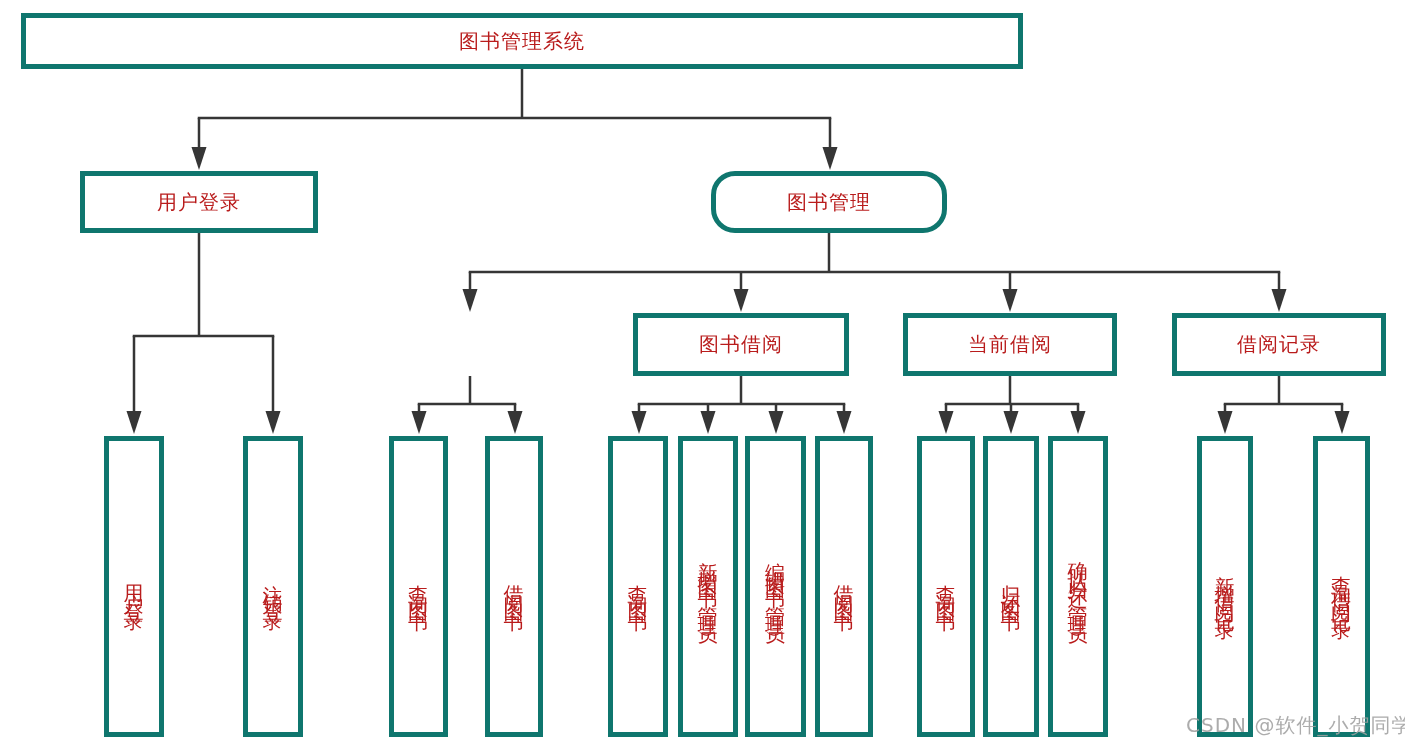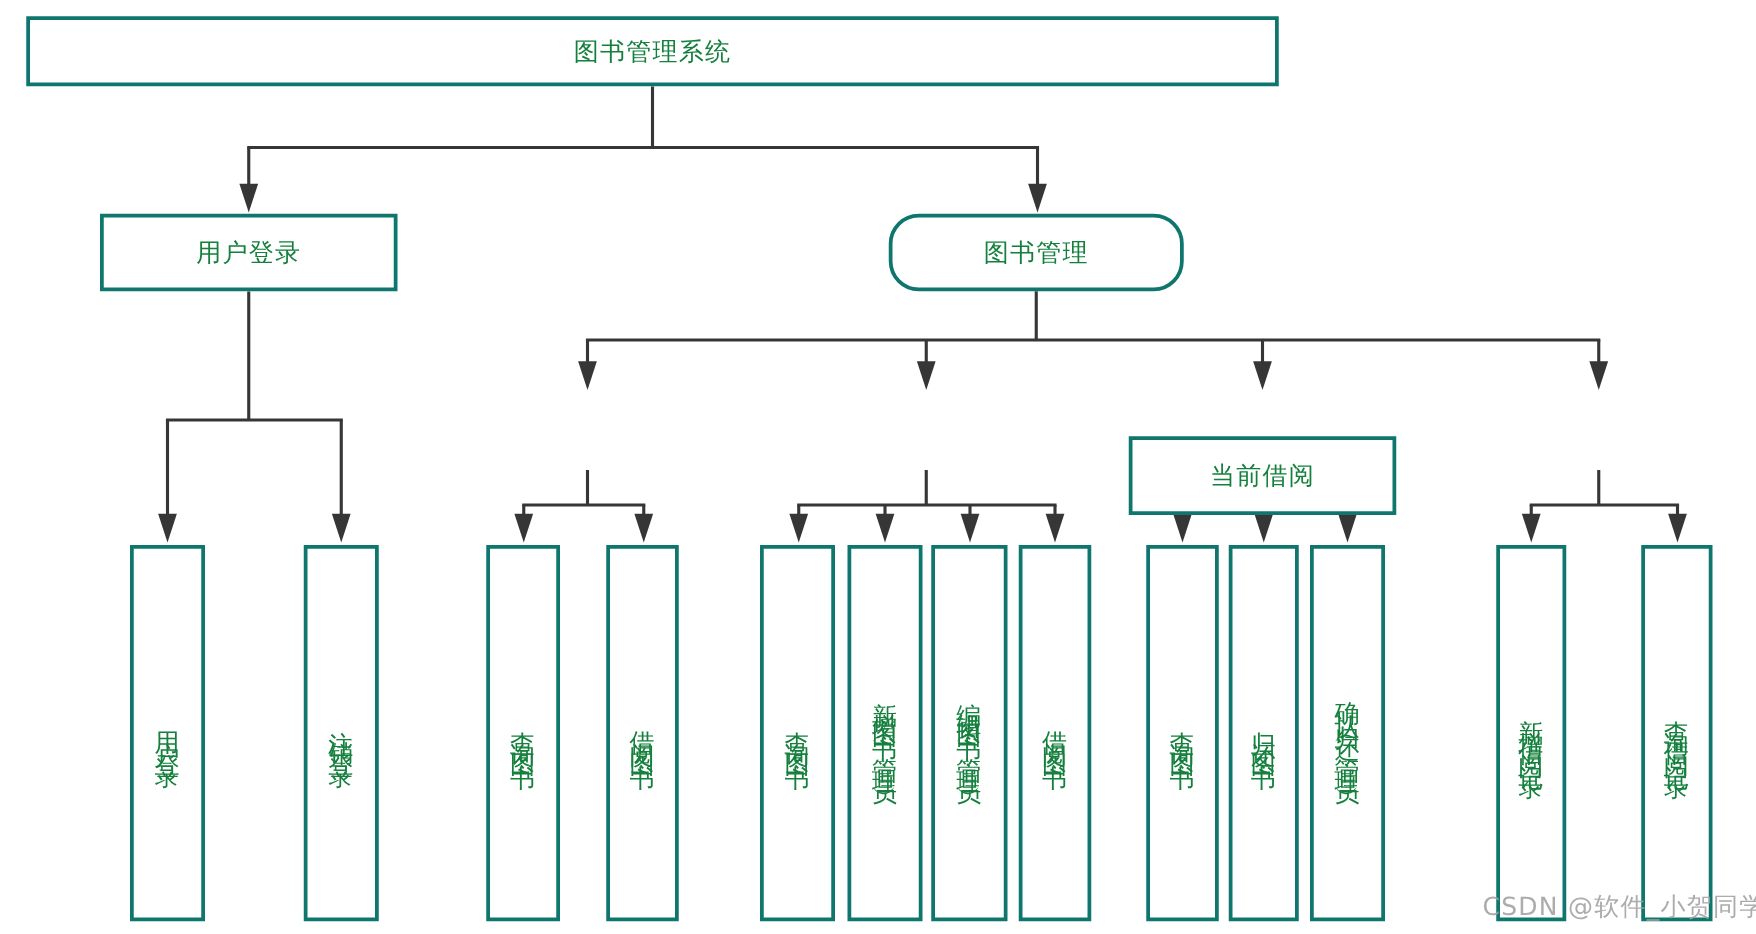--- a/index.html
+++ b/index.html
@@ -17,23 +17,23 @@
   }
   #connectors {
     position: absolute;
     left: 0; top: 0;
     width: 1405px; height: 747px;
     z-index: 1;
   }
   .node {
     position: absolute;
     box-sizing: border-box;
-    border: 3px solid #0f766e;
+    border: 5px solid #0f766e;
     background: #ffffff;
-    color: #15803d;
+    color: #b91c1c;
     display: flex;
     align-items: center;
     justify-content: center;
     z-index: 2;
   }
   .node.h {
     font-size: 20px;
     letter-spacing: 1px;
     white-space: nowrap;
   }
@@ -127,21 +127,23 @@
       <polygon points="1217.5,411 1232.5,411 1225,434"></polygon>
       <polygon points="1334.5,411 1349.5,411 1342,434"></polygon>
     </g>
   </svg>
 
   <div class="node h" style="left:21px; top:13px; width:1002px; height:56px;">图书管理系统</div>
 
   <div class="node h" style="left:80px; top:171px; width:238px; height:62px;">用户登录</div>
   <div class="node h" style="left:711px; top:171px; width:236px; height:62px;border-radius:24px;">图书管理</div>
 
-  <div class="node h" style="left:903px; top:313px; width:214px; height:63px;margin-top:36px;">当前借阅</div>
+  <div class="node h" style="left:633px; top:313px; width:216px; height:63px;">图书借阅</div>
+  <div class="node h" style="left:903px; top:313px; width:214px; height:63px;">当前借阅</div>
+  <div class="node h" style="left:1172px; top:313px; width:214px; height:63px;">借阅记录</div>
 
   <div class="node v" style="left:104px; top:436px; width:60px; height:301px;">用户登录</div>
   <div class="node v" style="left:243px; top:436px; width:60px; height:301px;">注销登录</div>
 
   <div class="node v" style="left:389px; top:436px; width:59px; height:301px;">查询图书</div>
   <div class="node v" style="left:485px; top:436px; width:58px; height:301px;">借阅图书</div>
 
   <div class="node v" style="left:608px; top:436px; width:60px; height:301px;">查询图书</div>
   <div class="node v" style="left:678px; top:436px; width:60px; height:301px;">新增图书（管理员）</div>
   <div class="node v" style="left:745px; top:436px; width:61px; height:301px;">编辑图书（管理员）</div>

